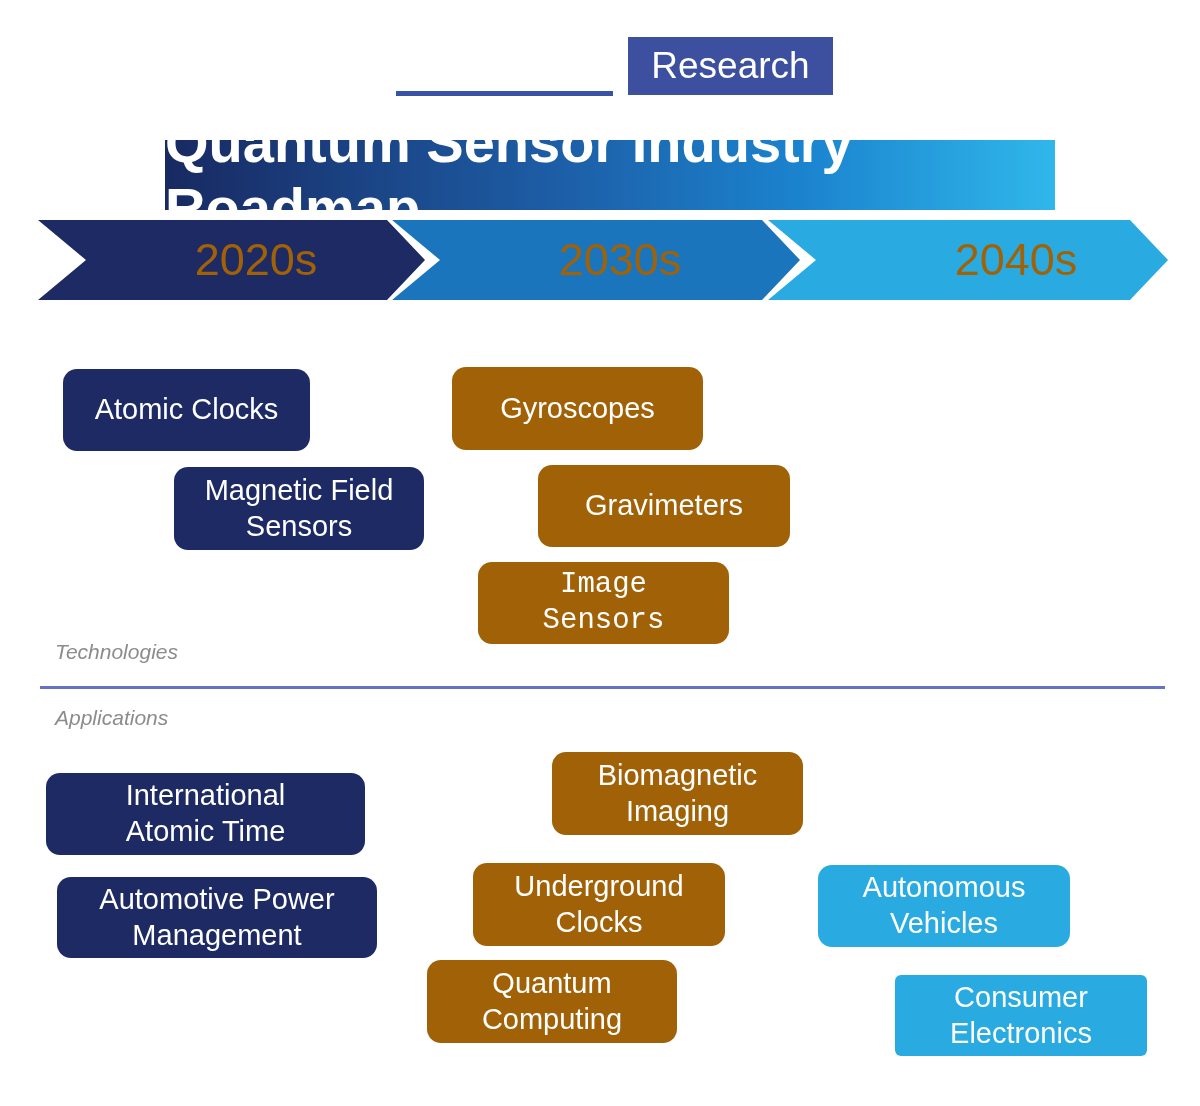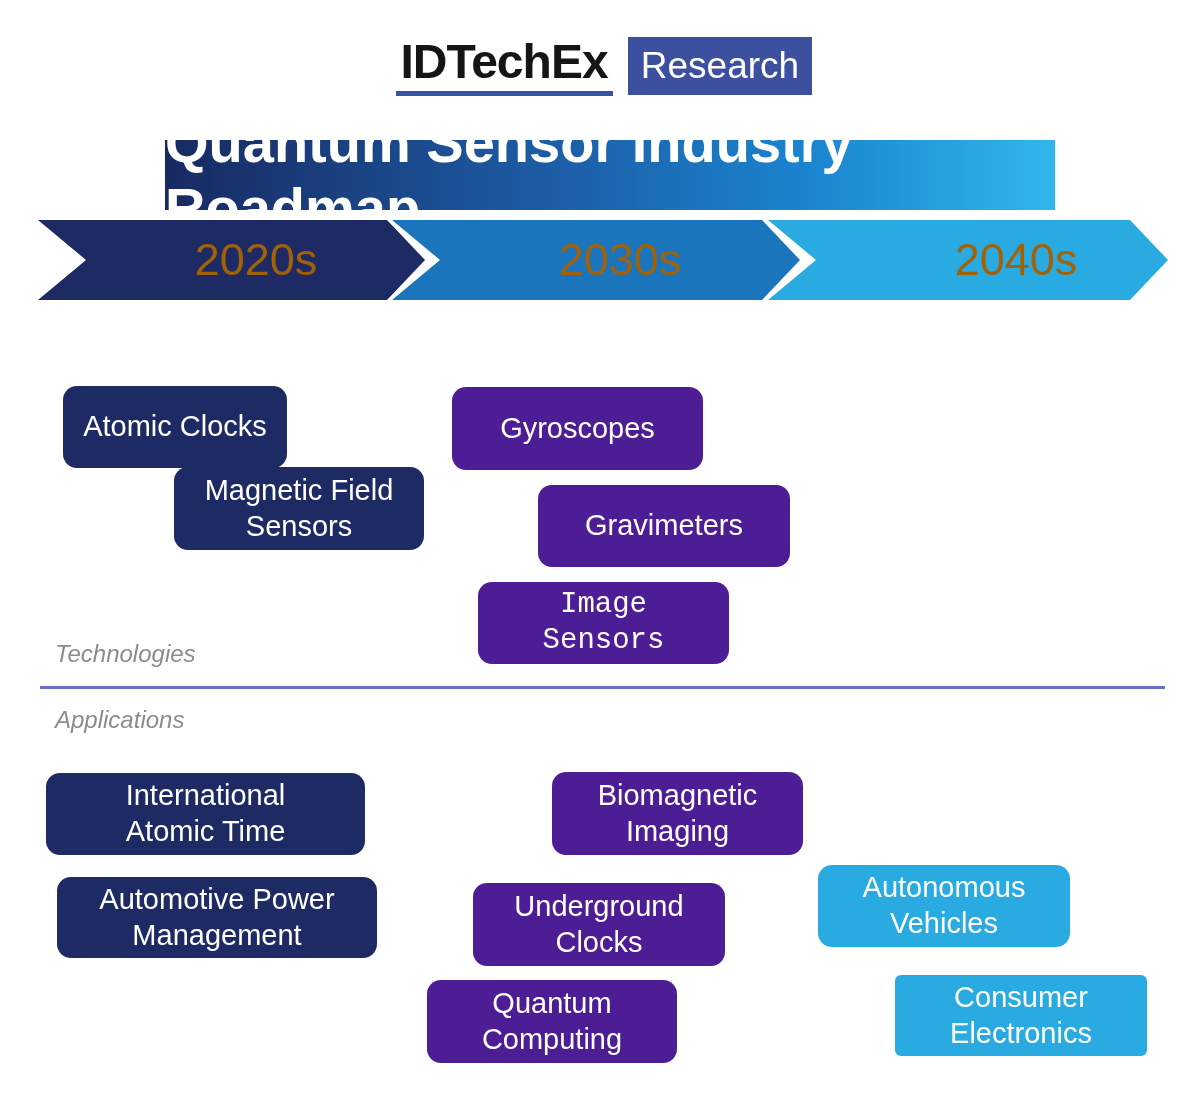--- a/index.html
+++ b/index.html
@@ -10,21 +10,21 @@
   
   .logo-brand{
     position:absolute;left:393px;top:33px;width:222px;height:56px;
     font-size:48px;font-weight:bold;color:#151515;letter-spacing:-1px;
     display:flex;align-items:center;justify-content:center;
   }
   .logo-underline{
     position:absolute;left:396px;top:91px;width:217px;height:5px;background:#3753a5;
   }
   .research-box{
-    position:absolute;left:628px;top:37px;width:184px;height:58px;background:#3c509f;
+    position:absolute;left:628px;top:37px;width:205px;height:58px;background:#3c509f;
     color:#fff;font-size:37px;display:flex;align-items:center;justify-content:center;
   }
   
   .title-bar{
     position:absolute;left:165px;top:140px;width:890px;height:70px;
     background:linear-gradient(90deg,#182961 0%,#1d5fa8 45%,#1b84cf 72%,#30b7ea 100%);
     color:#fff;font-size:56px;font-weight:bold;
     display:flex;align-items:center;justify-content:center;
   }
   
@@ -36,53 +36,52 @@
   .dl-0{left:86px;width:340px;}
   .dl-1{left:440px;width:360px;}
   .dl-2{left:840px;width:352px;}
   
   .rbox{
     position:absolute;border-radius:14px;color:#fff;font-size:29px;line-height:1.24;
     display:flex;align-items:center;justify-content:center;text-align:center;
     white-space:pre-line;
   }
   .c-navy{background:#1d2a64;}
-  .c-blue{background:#4c1d95;margin-top:20px;}
+  .c-blue{background:#a16207;}
   .c-cyan{background:#29abe2;}
   
   .section-label{
-    position:absolute;left:55px;font-style:italic;color:#8c8c8c;font-size:24px;
+    position:absolute;left:55px;font-style:italic;color:#8c8c8c;font-size:21px;
   }
   .lbl-tech{top:640px;}
   .lbl-apps{top:706px;}
   .divider{
     position:absolute;left:40px;top:686px;width:1125px;height:3px;background:#6670c4;
   }
 </style>
 </head>
 <body>
 
 <div class="canvas">
 
-  <div class="logo-brand">IDTechEx</div>
   <div class="logo-underline"></div>
   <div class="research-box">Research</div>
 
   <div class="title-bar">Quantum Sensor Industry Roadmap</div>
 
   <svg class="chevrons" viewBox="0 0 1130 80" preserveAspectRatio="none">
     <polygon points="730,0 1092,0 1130,40 1092,80 730,80 778,40" fill="#29abe2"></polygon>
     <polygon points="354,0 724,0 762,40 724,80 354,80 402,40" fill="#1b75bc" stroke="#ffffff" stroke-width="7" paint-order="stroke"></polygon>
     <polygon points="0,0 349,0 387,40 349,80 0,80 48,40" fill="#1d2a64" stroke="#ffffff" stroke-width="7" paint-order="stroke"></polygon>
   </svg>
   <div class="decade-label dl-0">2020s</div>
   <div class="decade-label dl-1">2030s</div>
   <div class="decade-label dl-2">2040s</div>
 
-  <div class="rbox c-navy" style="left:63px;top:386px;width:224px;height:82px;">Atomic Clocks</div>
+  <div class="rbox c-navy" style="left:63px;top:369px;width:247px;height:82px;">Atomic Clocks</div>
   <div class="rbox c-navy" style="left:174px;top:467px;width:250px;height:83px;">Magnetic Field
 Sensors</div>
   <div class="rbox c-blue" style="left:452px;top:367px;width:251px;height:83px;">Gyroscopes</div>
   <div class="rbox c-blue" style="left:538px;top:465px;width:252px;height:82px;">Gravimeters</div>
   <div class="rbox c-blue" style="left:478px;top:562px;width:251px;height:82px;font-family:Liberation Mono, monospace;">Image
 Sensors</div>
 
   <div class="section-label lbl-tech">Technologies</div>
   <div class="divider"></div>
   <div class="section-label lbl-apps">Applications</div>

